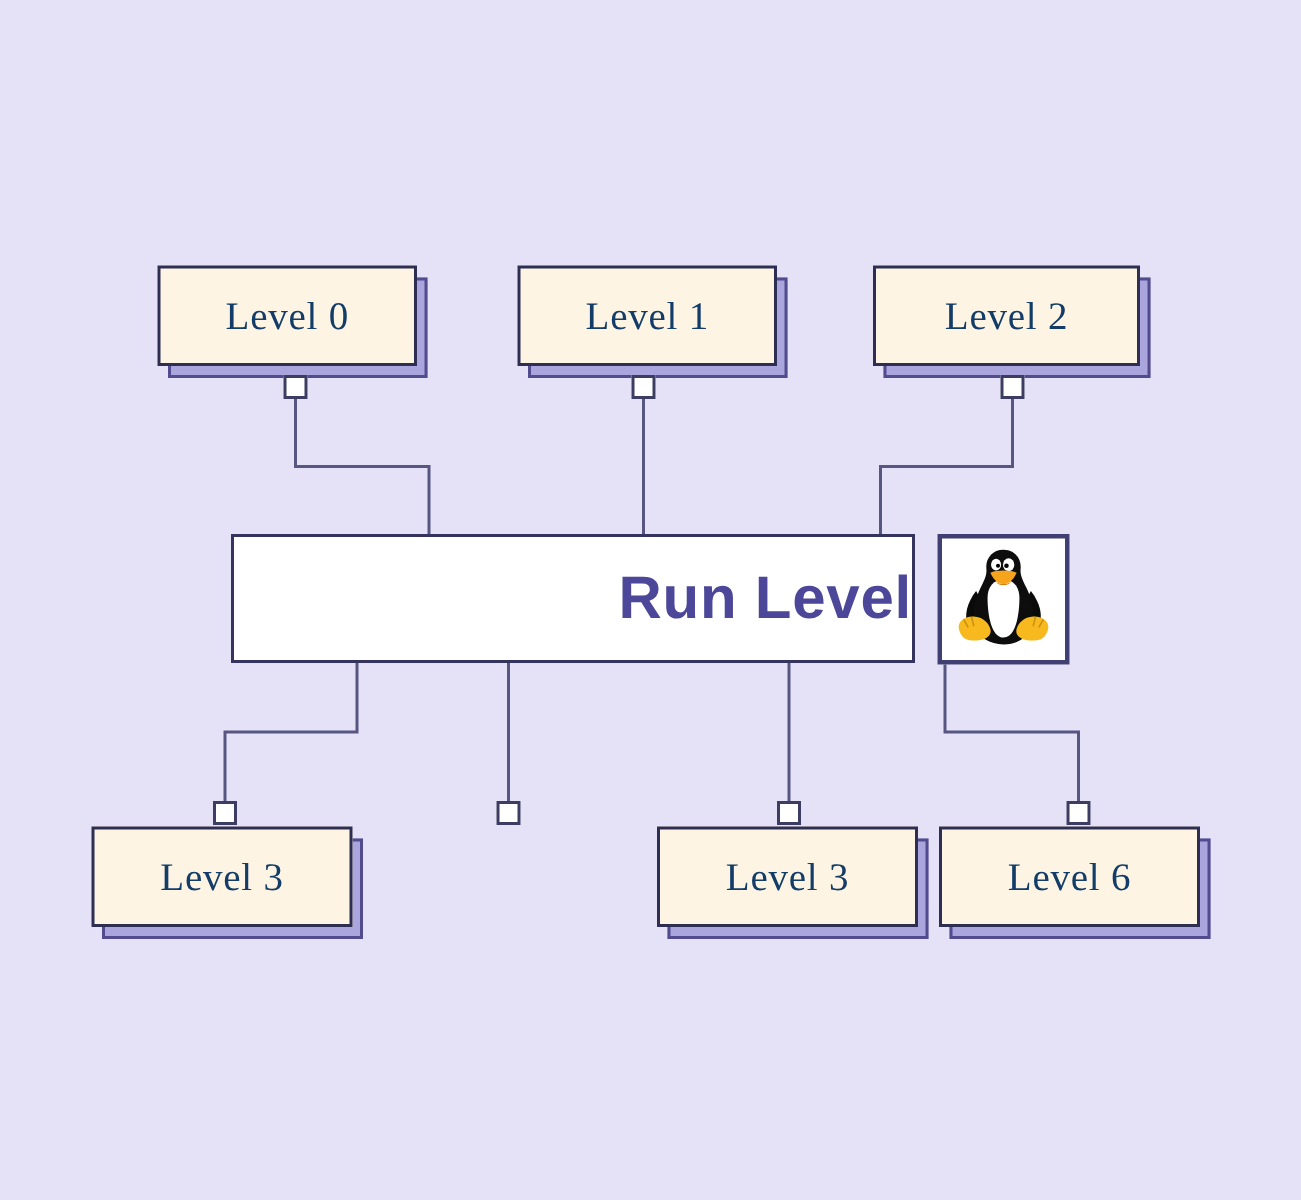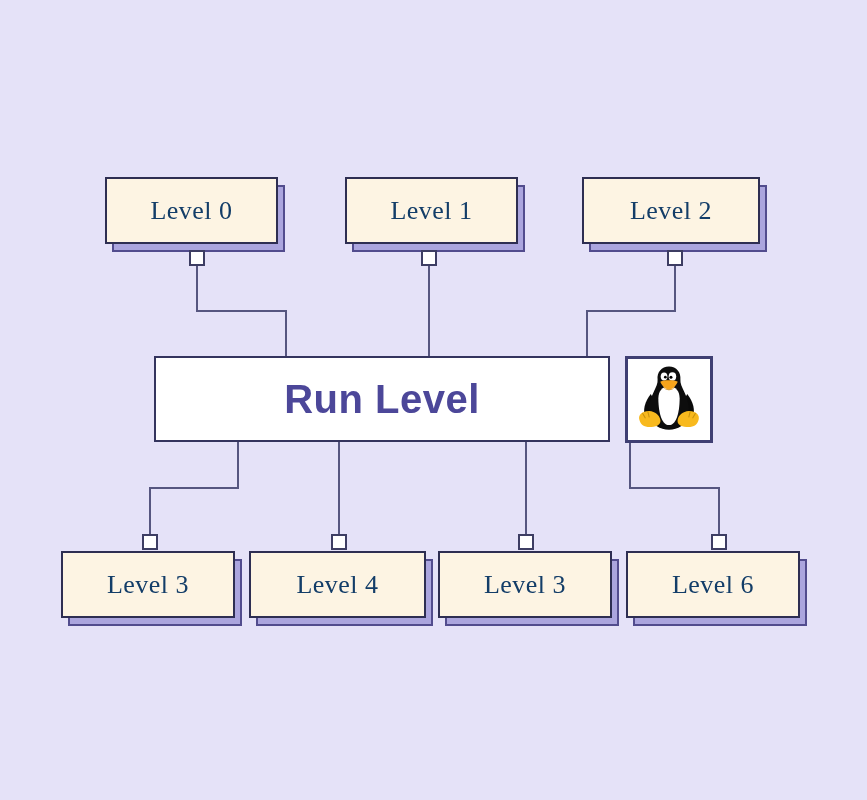--- a/index.html
+++ b/index.html
@@ -68,21 +68,21 @@
     <div class="shadow"></div>
     <div class="face">
       <span class="label">Level 2</span>
     </div>
   </div>
 
   <div class="port" style="left:189px;top:250px;"></div>
   <div class="port" style="left:421px;top:250px;"></div>
   <div class="port" style="left:667px;top:250px;"></div>
 
-  <div class="panel title-box" style="left:154px;top:356px;width:456px;height:86px;">
+  <div class="panel title-box" style="left:154px;top:356px;width:456px;height:86px;justify-content:flex-end;">
     <span class="title">Run Level</span>
   </div>
 
   <div class="panel tux-box" style="left:625px;top:356px;width:88px;height:87px;">
     <svg class="tux-svg" viewBox="0 0 100 100">
 
       <path d="M26,42 C18,52 15,64 19,73 C22,78 28,76 30,69 L33,55 Z" fill="#0a0a0a"></path>
       <path d="M74,42 C82,52 85,64 81,73 C78,78 72,76 70,69 L67,55 Z" fill="#0a0a0a"></path>
 
       <path d="M50,6 C60,6 66,14 65,23 C64.5,28 67,33 70,39 C75,49 78,61 75,72 C72,83 62,89 50,89 C38,89 28,83 25,72 C22,61 25,49 30,39 C33,33 35.5,28 35,23 C34,14 40,6 50,6 Z" fill="#0d0d0d"></path>
@@ -108,26 +108,20 @@
   <div class="port" style="left:331px;top:534px;"></div>
   <div class="port" style="left:518px;top:534px;"></div>
   <div class="port" style="left:711px;top:534px;"></div>
 
   <div class="node" style="left:61px;top:551px;width:174px;height:67px;">
     <div class="shadow"></div>
     <div class="face">
       <span class="label">Level 3</span>
     </div>
   </div>
-  <div class="node" style="left:249px;top:551px;width:177px;height:67px;">
-    <div class="shadow"></div>
-    <div class="face">
-      <span class="label">Level 4</span>
-    </div>
-  </div>
   <div class="node" style="left:438px;top:551px;width:174px;height:67px;">
     <div class="shadow"></div>
     <div class="face">
       <span class="label">Level 3</span>
     </div>
   </div>
   <div class="node" style="left:626px;top:551px;width:174px;height:67px;">
     <div class="shadow"></div>
     <div class="face">
       <span class="label">Level 6</span>

